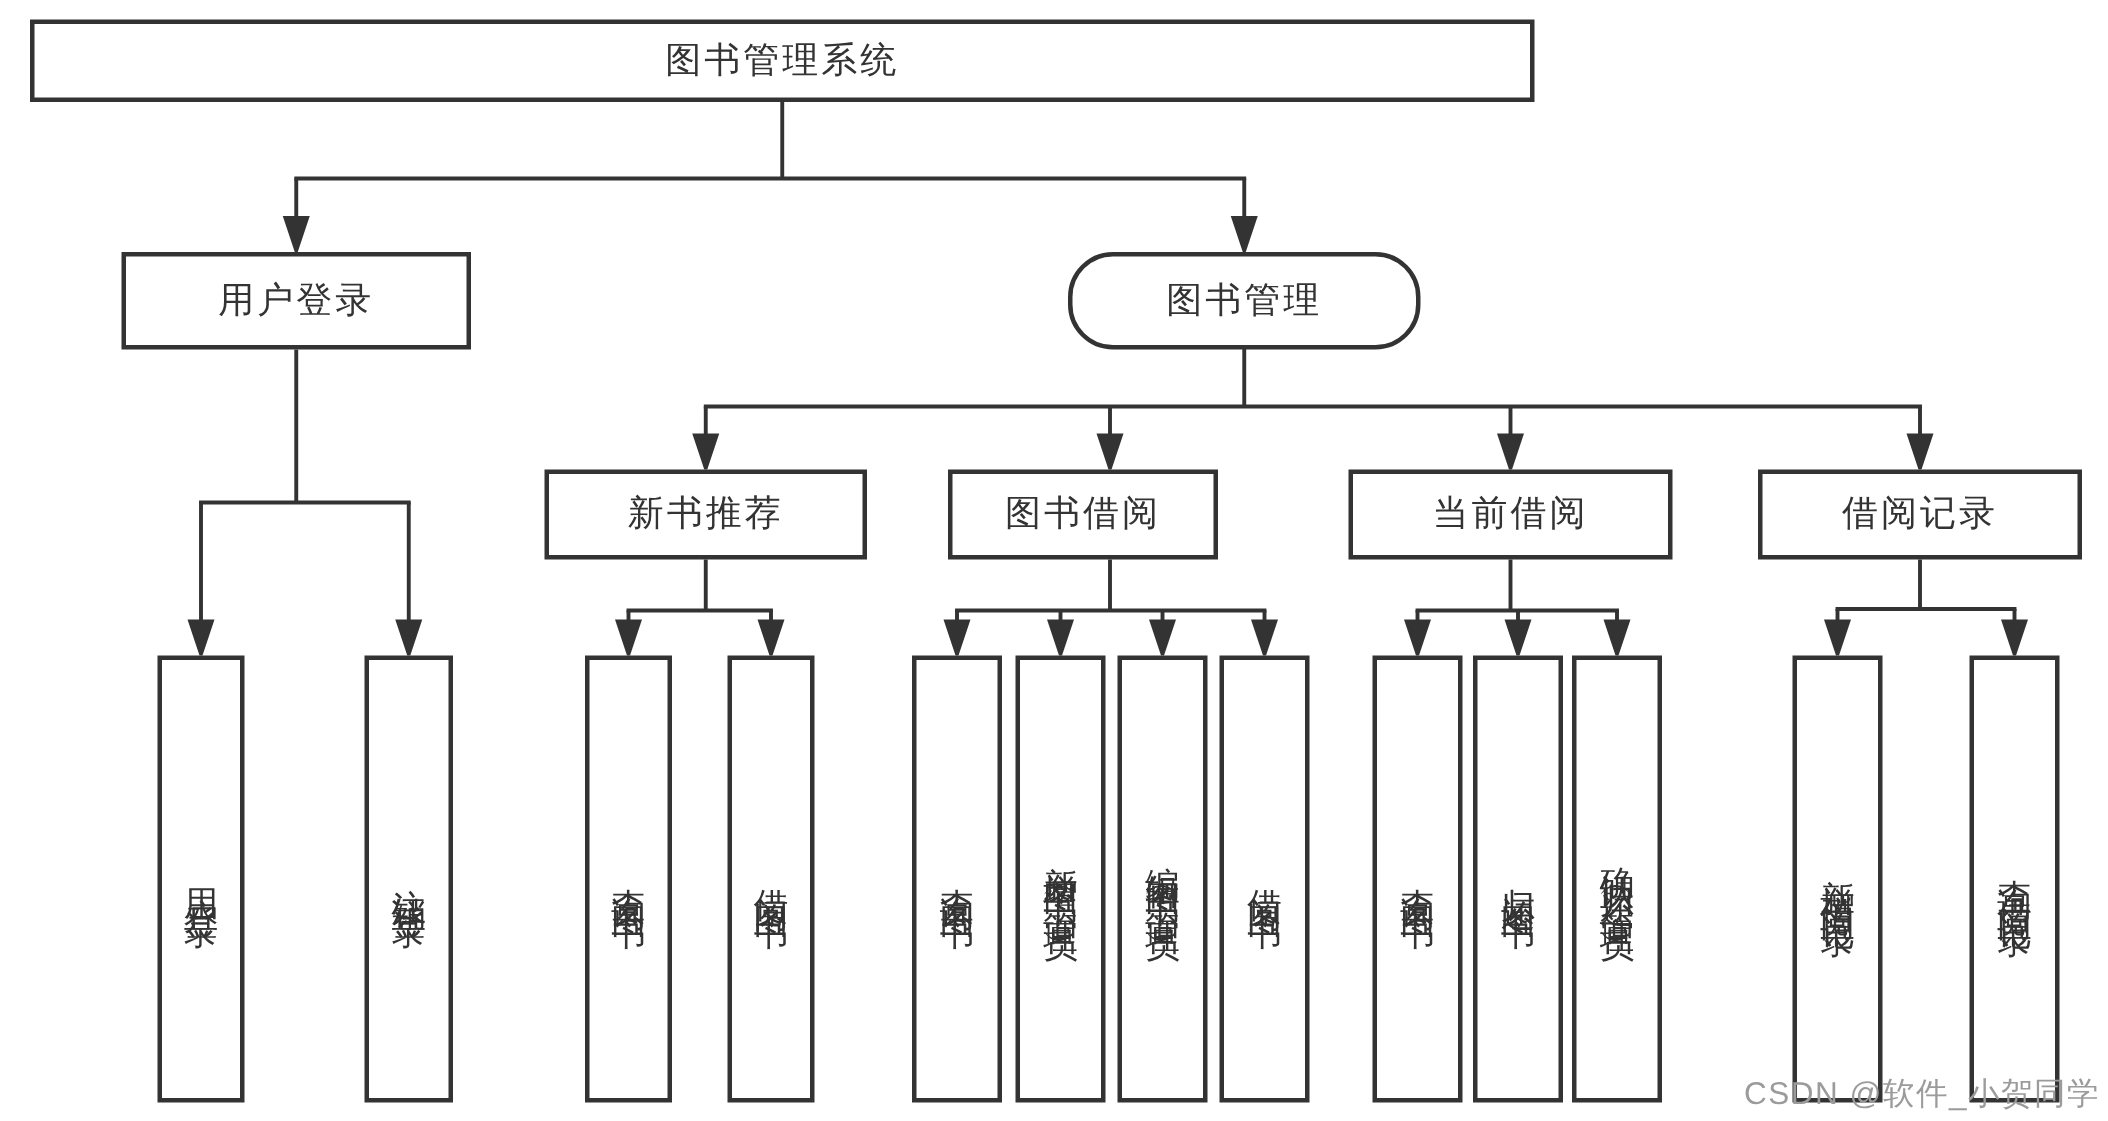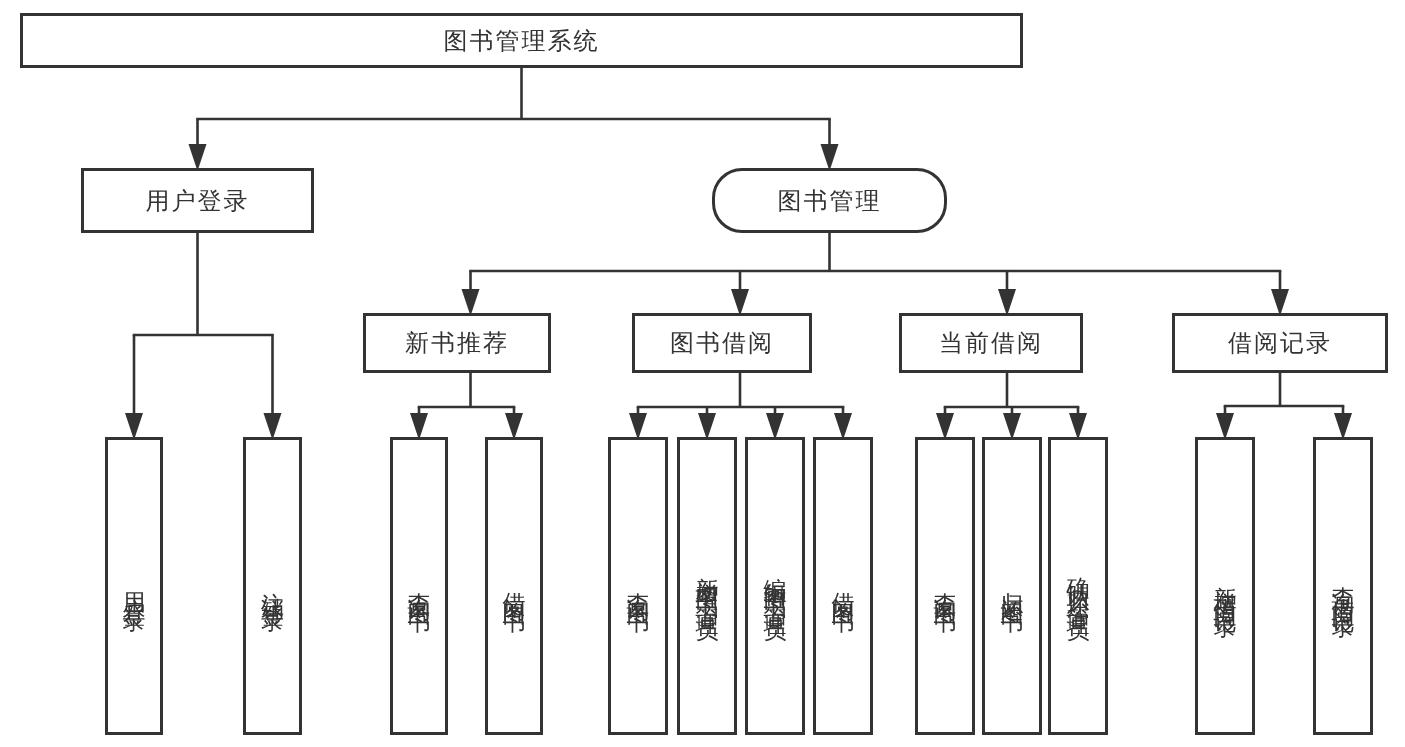--- a/index.html
+++ b/index.html
@@ -109,27 +109,27 @@
       </div>
       <div class="node h" style="left: 712px; top: 168px; width: 235px; height: 65px; border-radius: 30px;">
         <span class="label">图书管理</span>
       </div>
       <div class="node v" style="left: 105px; top: 437px; width: 58px; height: 298px;">
         <span class="label">用户登录</span>
       </div>
       <div class="node v" style="left: 243px; top: 437px; width: 59px; height: 298px;">
         <span class="label">注销登录</span>
       </div>
-      <div class="node h" style="left: 363px; top: 313px; width: 188px; height: 60px;">
+      <div class="node h" style="left: 363px; top: 313px; width: 215px; height: 60px;">
         <span class="label">新书推荐</span>
       </div>
       <div class="node h" style="left: 632px; top: 313px; width: 180px; height: 60px;">
         <span class="label">图书借阅</span>
       </div>
-      <div class="node h" style="left: 899px; top: 313px; width: 184px; height: 60px;">
+      <div class="node h" style="left: 899px; top: 313px; width: 216px; height: 60px;">
         <span class="label">当前借阅</span>
       </div>
       <div class="node h" style="left: 1172px; top: 313px; width: 216px; height: 60px;">
         <span class="label">借阅记录</span>
       </div>
       <div class="node v" style="left: 390px; top: 437px; width: 58px; height: 298px;">
         <span class="label">查询图书</span>
       </div>
       <div class="node v" style="left: 485px; top: 437px; width: 58px; height: 298px;">
         <span class="label">借阅图书</span>
@@ -155,13 +155,14 @@
       <div class="node v" style="left: 1048px; top: 437px; width: 60px; height: 298px;">
         <span class="label">确认归还（管理员）</span>
       </div>
       <div class="node v" style="left: 1195px; top: 437px; width: 60px; height: 298px;">
         <span class="label">新增借阅记录</span>
       </div>
       <div class="node v" style="left: 1313px; top: 437px; width: 60px; height: 298px;">
         <span class="label">查询借阅记录</span>
       </div>
     </div>
+  <div class="watermark">CSDN @软件_小贺同学</div>
 </div>
 
 </body></html>

